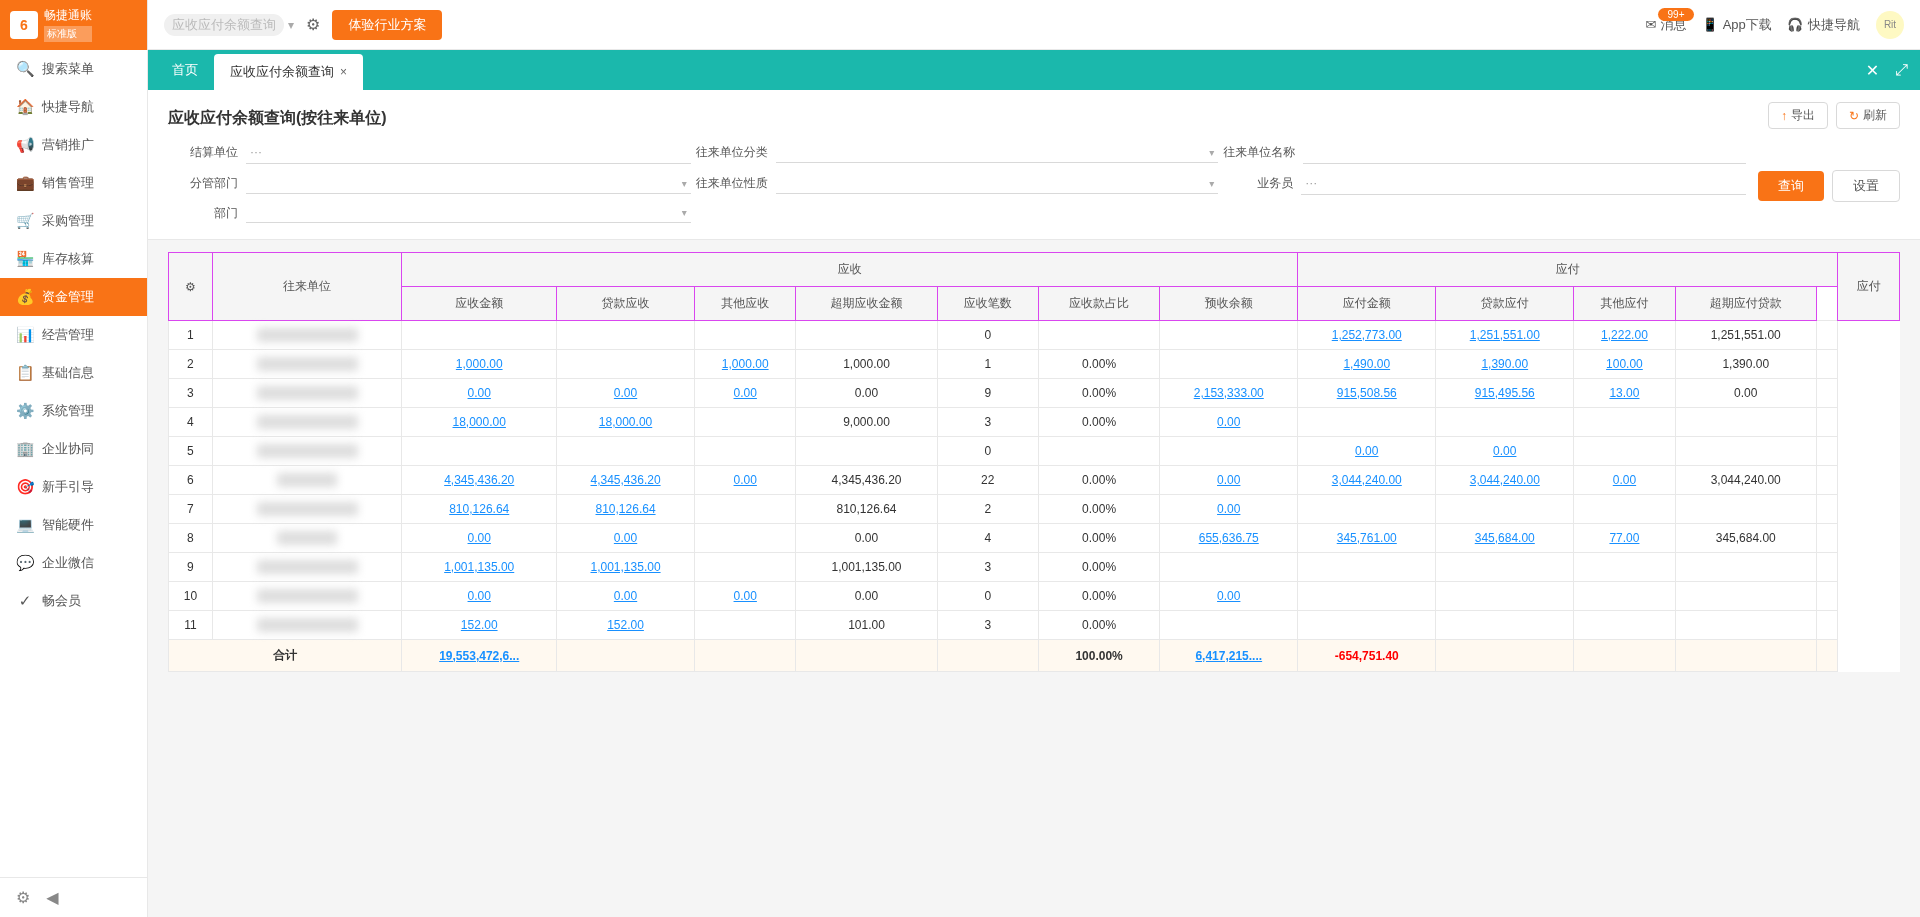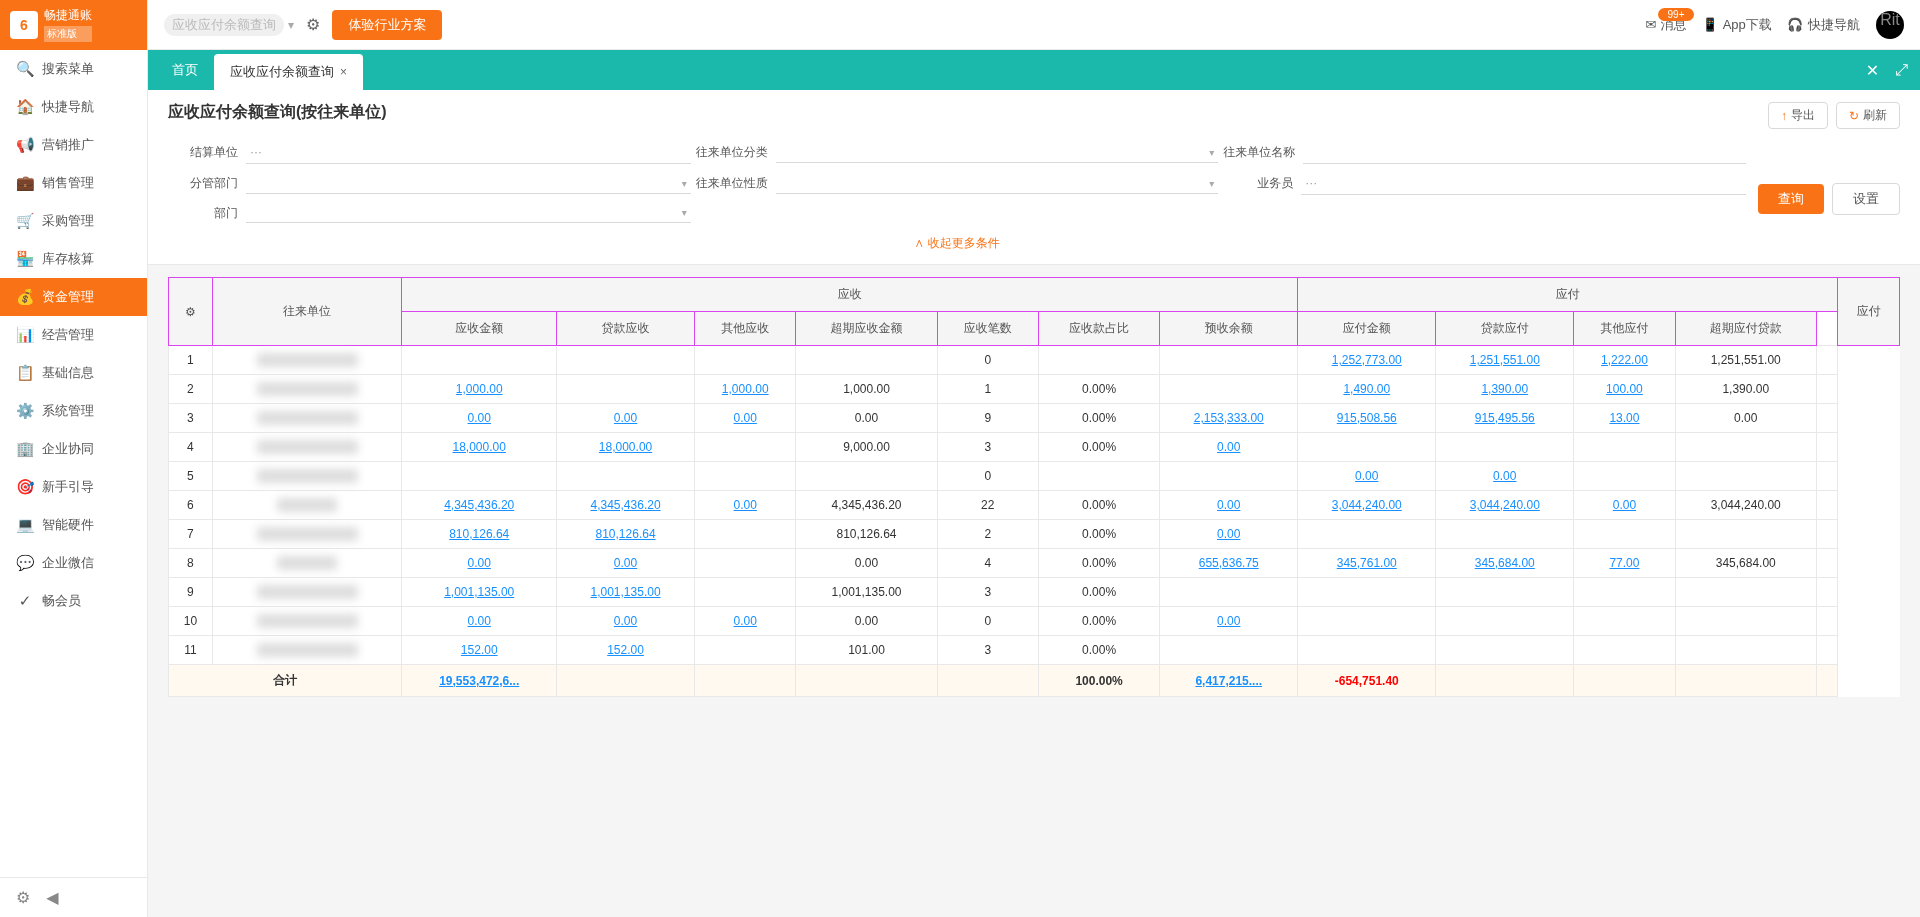--- a/index.html
+++ b/index.html
@@ -19,35 +19,35 @@
     .main { flex: 1; display: flex; flex-direction: column; overflow: hidden; }
 
     
     .topbar { height: 50px; background: #fff; display: flex; align-items: center; padding: 0 16px; border-bottom: 1px solid #e8e8e8; gap: 12px; }
     .topbar-breadcrumb { color: #999; font-size: 12px; display: flex; align-items: center; gap: 4px; }
     .topbar-gear { color: #666; font-size: 16px; cursor: pointer; }
     .topbar-btn { background: #f97316; color: #fff; border: none; border-radius: 4px; padding: 6px 16px; font-size: 13px; cursor: pointer; }
     .topbar-right { margin-left: auto; display: flex; align-items: center; gap: 16px; }
     .topbar-right-item { display: flex; align-items: center; gap: 4px; color: #555; font-size: 13px; cursor: pointer; position: relative; }
     .badge { background: #f97316; color: #fff; border-radius: 10px; font-size: 10px; padding: 1px 10px; position: absolute; top: -8px; right: -8px; }
-    .topbar-avatar { width: 28px; height: 28px; border-radius: 50%; background: #000000; display: flex; justify-content: center; font-size: 16px; color: #888; overflow: hidden; }
+    .topbar-avatar { width: 28px; height: 28px; border-radius: 50%; background: #fef9c3; display: flex; align-items: center; justify-content: center; font-size: 10px; color: #888; overflow: hidden; }
 
     
     .tabbar { height: 40px; background: #1bb8ac; display: flex; align-items: stretch; padding: 0 8px; }
     .tab { display: flex; align-items: center; gap: 6px; padding: 0 16px; font-size: 13px; cursor: pointer; color: rgba(255,255,255,0.8); }
     .tab.active { background: #fff; color: #333; border-radius: 4px 4px 0 0; margin-top: 4px; }
     .tab-close { font-size: 12px; color: #666; cursor: pointer; }
     .tab-home { color: #fff; }
     .tabbar-controls { margin-left: auto; display: flex; align-items: center; gap: 8px; }
     .tabbar-ctrl { color: #fff; font-size: 16px; cursor: pointer; padding: 0 4px; }
 
     
     .page { flex: 1; overflow: hidden; display: flex; flex-direction: column; background: #f5f5f5; }
     .page-header { background: #fff; padding: 12px 20px 0 20px; border-bottom: 1px solid #e8e8e8; }
-    .page-title-row { display: flex; align-items: flex-start; justify-content: space-between; margin-bottom: 12px; }
+    .page-title-row { display: flex; align-items: flex-end; justify-content: space-between; margin-bottom: 12px; }
     .page-title { font-size: 16px; font-weight: bold; color: #333; }
     .page-title-actions { display: flex; gap: 8px; }
     .page-action-btn { border: 1px solid #d9d9d9; background: #fff; border-radius: 4px; padding: 4px 12px; font-size: 12px; cursor: pointer; color: #555; display: flex; align-items: center; gap: 4px; }
     .filter-left { display: flex; align-items: flex-start; gap: 8px; }
     .filter-label { font-size: 12px; color: #333; white-space: nowrap; padding-top: 6px; }
     .filter-btns { display: flex; gap: 4px; align-items: center; }
     .filter-btn { width: 24px; height: 24px; border: 1px solid #d9d9d9; border-radius: 4px; background: #fff; cursor: pointer; display: flex; align-items: center; justify-content: center; color: #666; font-size: 14px; }
     .filter-options { display: flex; flex-direction: column; gap: 4px; margin-left: 4px; }
     .filter-option { display: flex; align-items: center; gap: 6px; cursor: pointer; padding: 2px 8px; border-radius: 4px; font-size: 12px; }
     .filter-option.active { background: #fff7f0; color: #f97316; }
@@ -264,24 +264,20 @@
               </div>
             </div>
 
             <div class="filter-row">
               <span class="filter-field-label">部门</span>
               <div class="filter-select">
                 <span class="filter-select-text"></span>
                 <span class="filter-select-arrow">▾</span>
               </div>
             </div>
-          </div>
-          <div style="text-align:center; padding: 4px 0; color:#f97316; font-size:12px; cursor:pointer;">
-            <span>∧</span>
-            <span>收起更多条件</span>
           </div>
         </div>
 
         <div class="action-area">
           <button class="query-btn">查询</button>
           <button class="set-btn">设置</button>
         </div>
       </div>
     </div>
 

